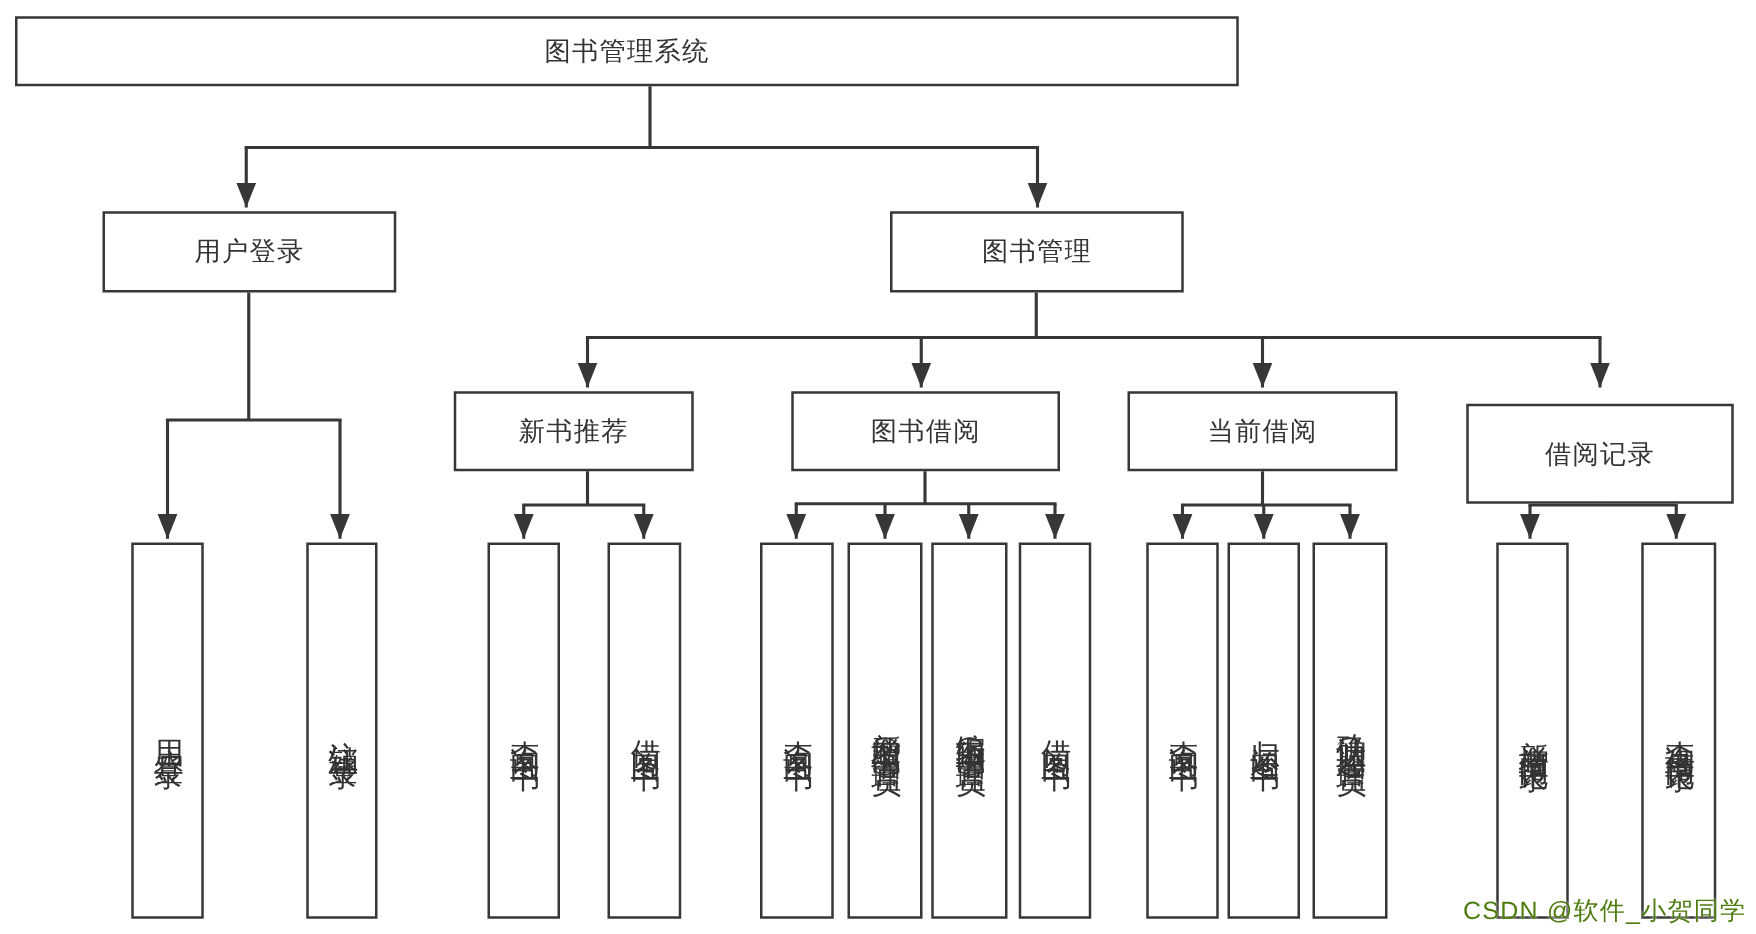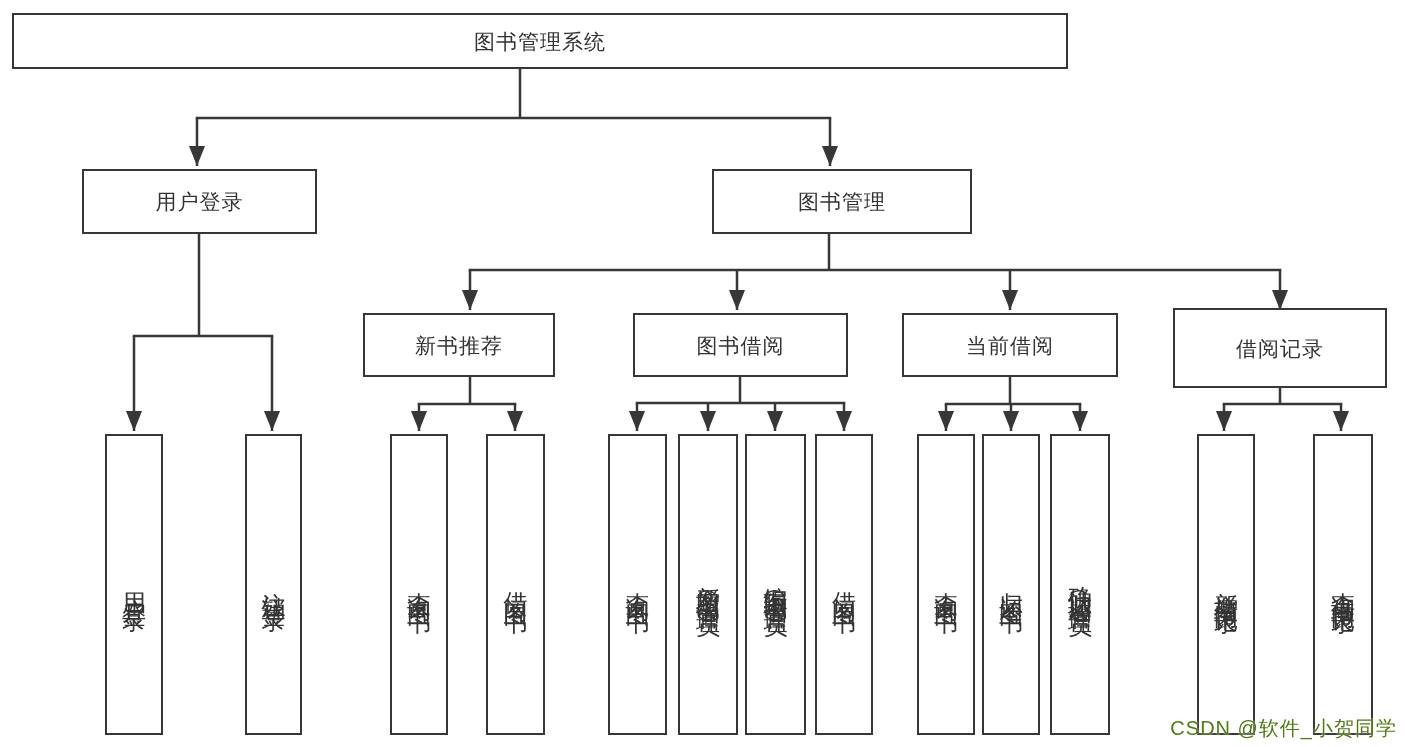--- a/index.html
+++ b/index.html
@@ -32,29 +32,29 @@
   }
   .vbox {
     writing-mode: vertical-rl;
     text-orientation: mixed;
     font-size: 24px;
     letter-spacing: 6px;
     top: 434px;
     height: 301px;
   }
   
-  #n-root      { left: 12px;   top: 13px;  width: 1056px; height: 56px; }
+  #n-root      { left: 12px;   top: 13px;  width: 979px; height: 56px; }
   
   #n-userlogin { left: 82px;   top: 169px; width: 235px;  height: 65px; }
-  #n-bookmgmt  { left: 712px;  top: 169px; width: 260px;  height: 65px; text-align: right; }
+  #n-bookmgmt  { left: 712px;  top: 169px; width: 235px;  height: 65px; text-align: right; }
   
   #n-newbooks  { left: 363px;  top: 313px; width: 192px;  height: 64px; }
   #n-borrowing { left: 633px;  top: 313px; width: 215px;  height: 64px; }
   #n-current   { left: 902px;  top: 313px; width: 216px;  height: 64px; }
-  #n-records   { left: 1173px; top: 308px; width: 214px;  height: 80px; }
+  #n-records   { left: 1173px; top: 323px; width: 214px;  height: 80px; }
   
   #n-ul-login   { left: 105px;  width: 58px; }
   #n-ul-logout  { left: 245px;  width: 57px; }
   #n-nb-query   { left: 390px;  width: 58px; }
   #n-nb-borrow  { left: 486px;  width: 59px; }
   #n-bb-query   { left: 608px;  width: 59px; }
   #n-bb-add     { left: 678px;  width: 60px; letter-spacing: 4px; }
   #n-bb-edit    { left: 745px;  width: 61px; letter-spacing: 4px; }
   #n-bb-borrow  { left: 815px;  width: 58px; }
   #n-cb-query   { left: 917px;  width: 58px; }

